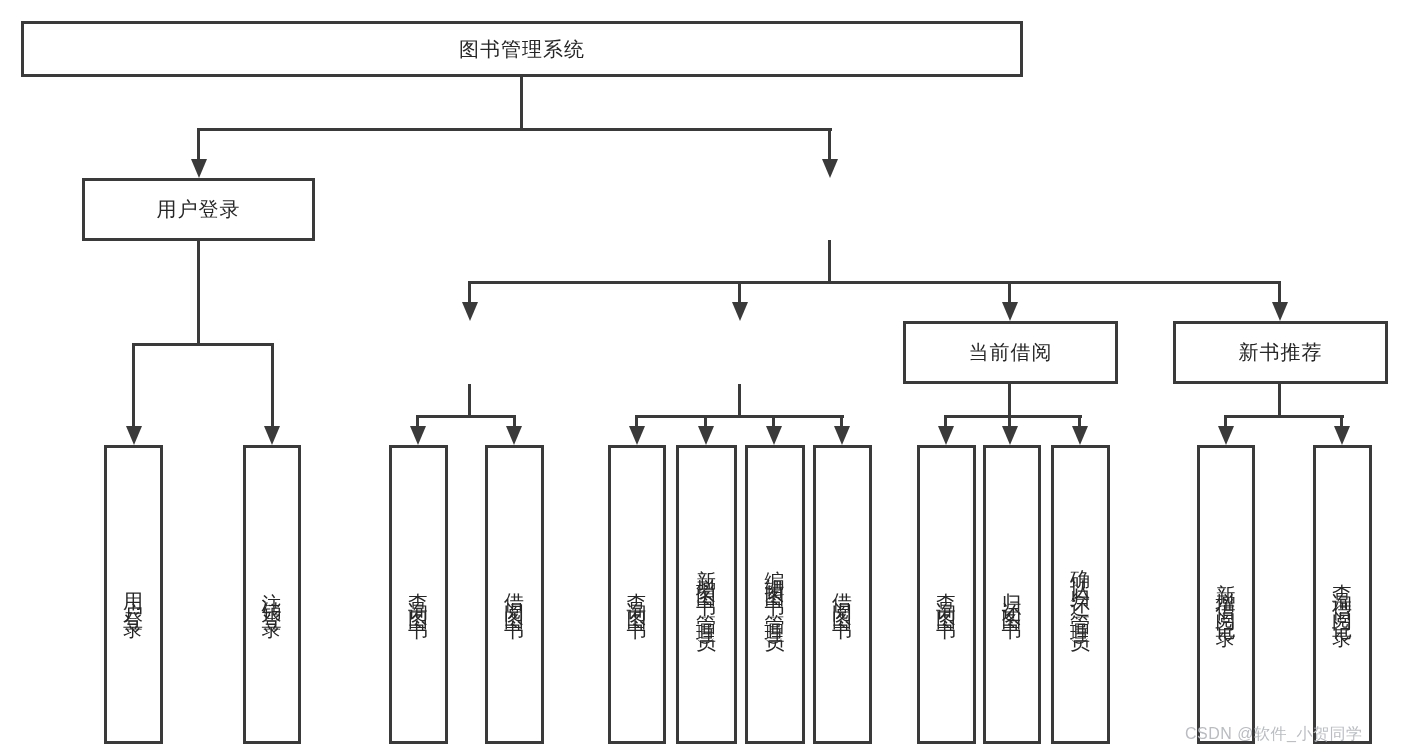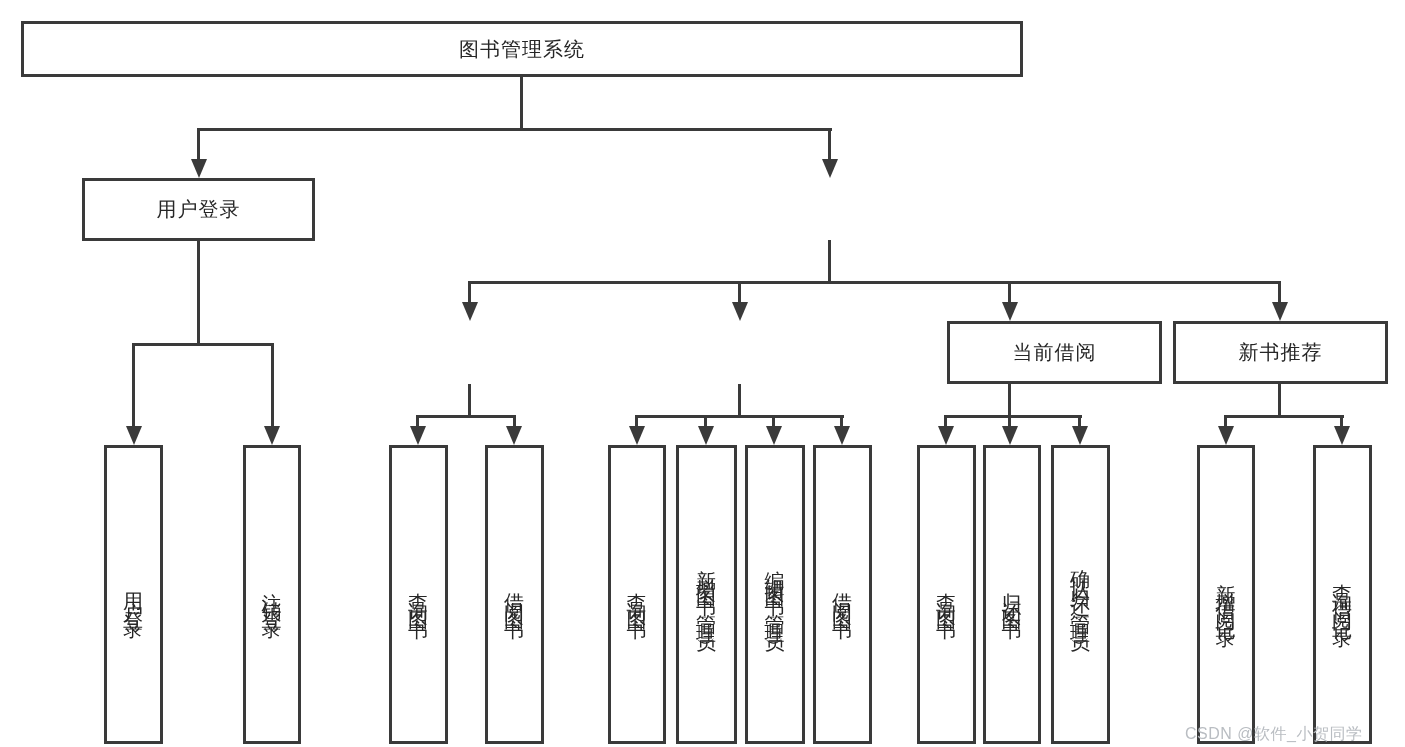--- a/index.html
+++ b/index.html
@@ -134,21 +134,21 @@
     <span>图书管理系统</span>
   </div>
 
   <div class="box" style="left:82px;top:170px;width:233px;height:63px">
     <span>用户登录</span>
   </div>
 
 
 
 
-  <div class="box" style="left:947px;top:313px;width:215px;height:63px">
+  <div class="box" style="left:903px;top:313px;width:215px;height:63px">
     <span>当前借阅</span>
   </div>
 
   <div class="box" style="left:1173px;top:313px;width:215px;height:63px">
     <span>新书推荐</span>
   </div>
 
   <div class="box vbox" style="left:104px;top:437px;width:59px;height:299px">
     <span>用户登录</span>
   </div>

